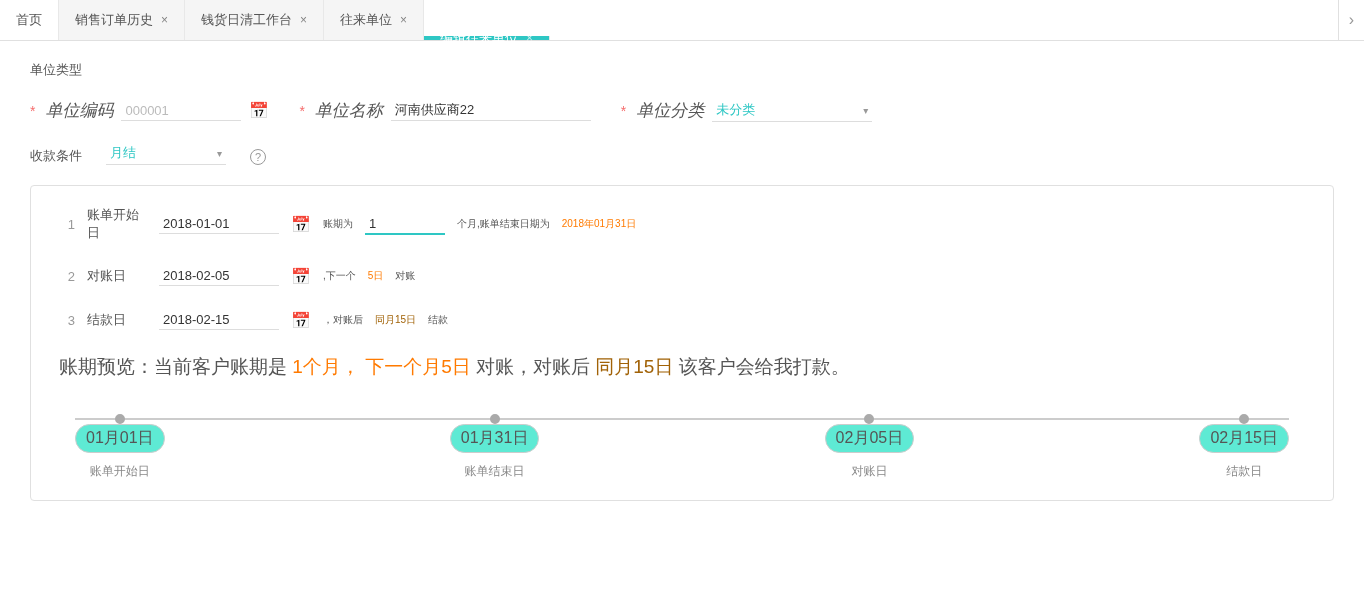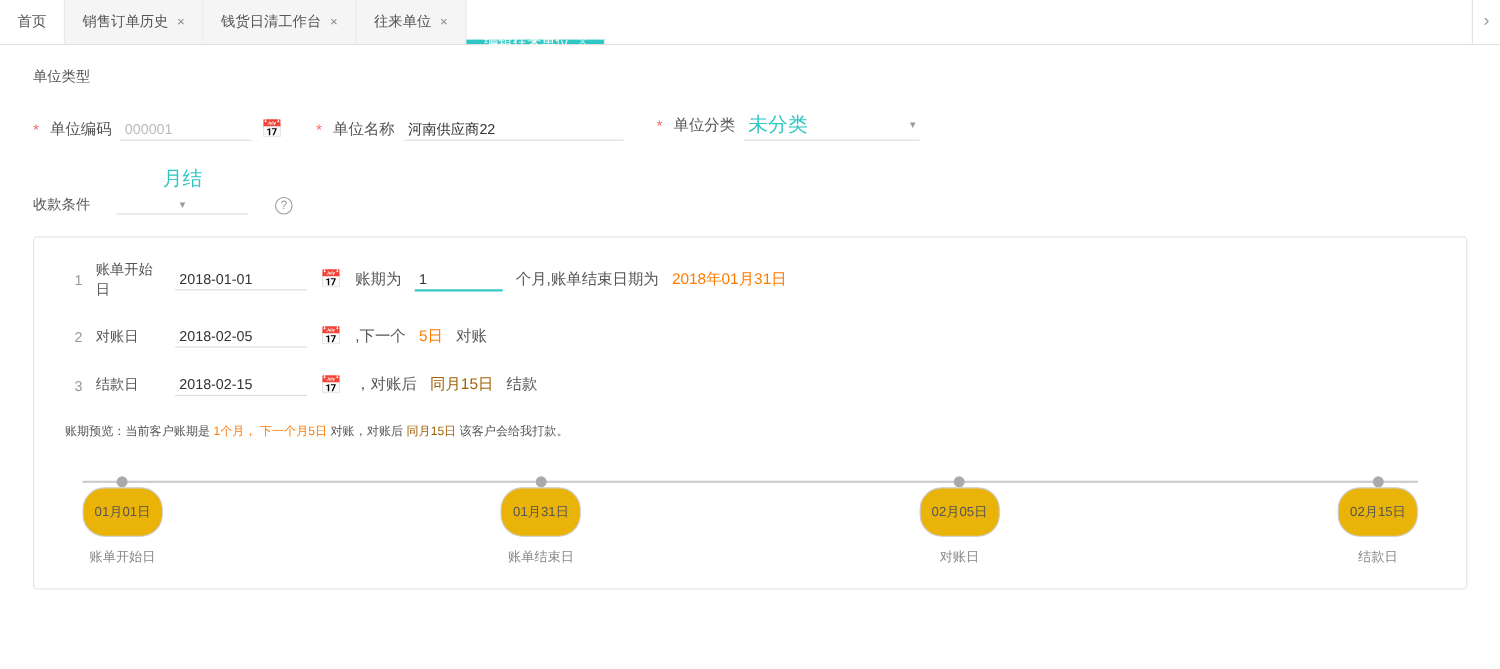--- a/index.html
+++ b/index.html
@@ -116,23 +116,24 @@
       background: #2ec7c4;
     }
 
     .form-field {
       display: flex;
       align-items: center;
       gap: 8px;
     }
 
     .field-label {
-      font-size: 14px;
+      font-size: 17px;
       color: #555;
       white-space: nowrap;
+      font-style: italic;
     }
 
     .text-input {
       border: none;
       border-bottom: 1px solid #ddd;
       outline: none;
       font-size: 13px;
       color: #333;
       padding: 2px 4px;
       background: transparent;
@@ -149,21 +150,21 @@
       display: flex;
       align-items: center;
       border-bottom: 1px solid #ddd;
       padding: 2px 4px;
       min-width: 140px;
       gap: 6px;
     }
 
     .dropdown-value {
       color: #2ec7c4;
-      font-size: 18px;
+      font-size: 13px;
       flex: 1;
     }
 
     .dropdown-arrow {
       color: #999;
       font-size: 10px;
     }
 
     .help-icon {
       width: 16px;
@@ -230,47 +231,47 @@
       border-bottom: 2px solid #2ec7c4;
       font-size: 13px;
       color: #333;
       padding: 2px 4px;
       width: 80px;
       background: transparent;
       outline: none;
     }
 
     .row-desc {
-      font-size: 14px;
+      font-size: 10px;
       color: #555;
     }
 
     .highlight-orange {
       color: #ff7a00;
     }
 
     .highlight-cyan {
       color: #a16207;
     }
 
     
     .preview-text {
-      font-size: 11px;
+      font-size: 19px;
       color: #555;
       margin-top: 16px;
       margin-bottom: 24px;
       padding: 0 4px;
     }
 
     .timeline-badge {
-      background: #eab308;
+      background: #5eead4;
       border: 1px solid #ccc;
       border-radius: 20px;
-      padding: 13px 10px;
-      font-size: 12px;
+      padding: 3px 10px;
+      font-size: 16px;
       color: #555;
       white-space: nowrap;
       margin-bottom: 6px;
     }
 
     .timeline-label-text {
       font-size: 12px;
       color: #888;
       margin-top: 4px;
       white-space: nowrap;
@@ -377,21 +378,21 @@
       <span class="field-label">单位分类</span>
       <div class="dropdown-field" style="width:160px;">
         <span class="dropdown-value">未分类</span>
         <span class="dropdown-arrow">▾</span>
       </div>
     </div>
   </div>
 
   <div class="form-row" style="align-items:flex-end;">
     <span class="form-label">收款条件</span>
-    <div class="dropdown-field" style="min-width:120px;flex-direction:column;">
+    <div class="dropdown-field" style="min-width:120px;">
       <span class="dropdown-value">月结</span>
       <span class="dropdown-arrow">▾</span>
     </div>
     <div class="help-icon">?</div>
   </div>
 
   <div class="settings-panel">
 
     <div class="setting-row">
       <span class="row-num">1</span>

